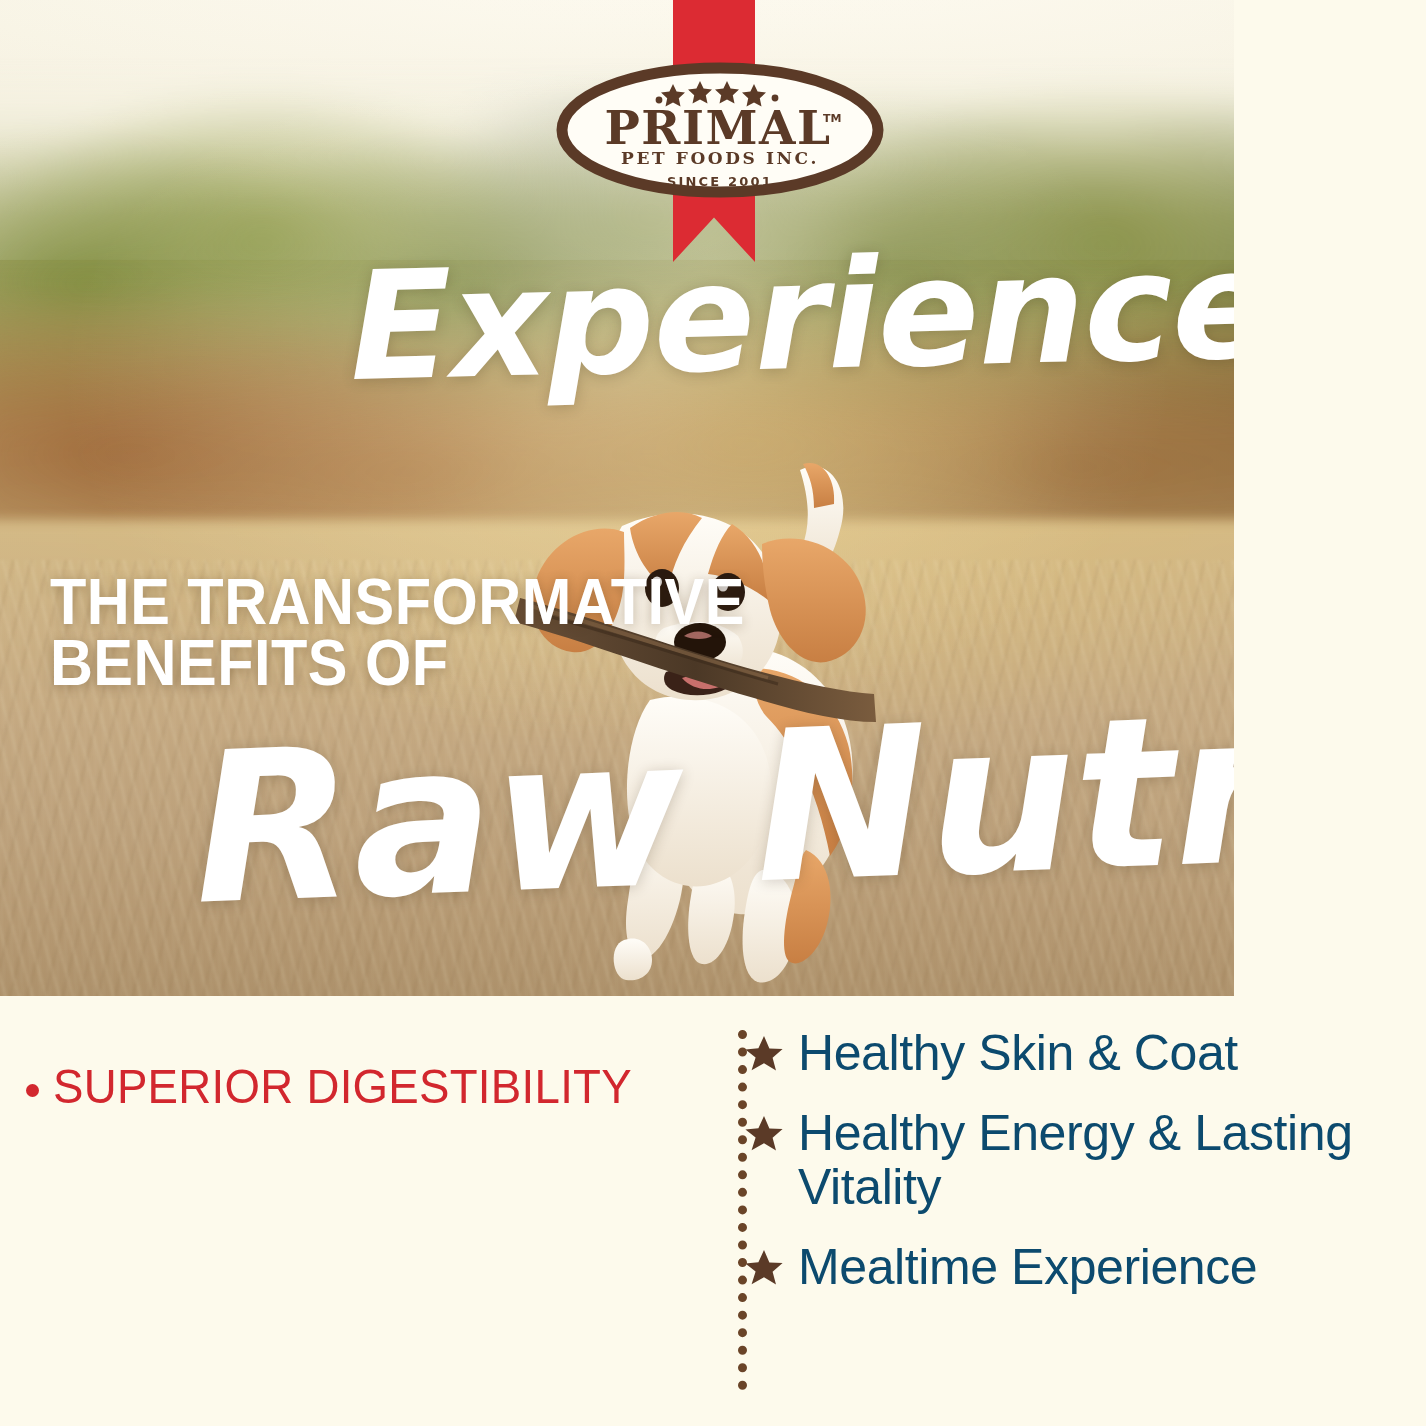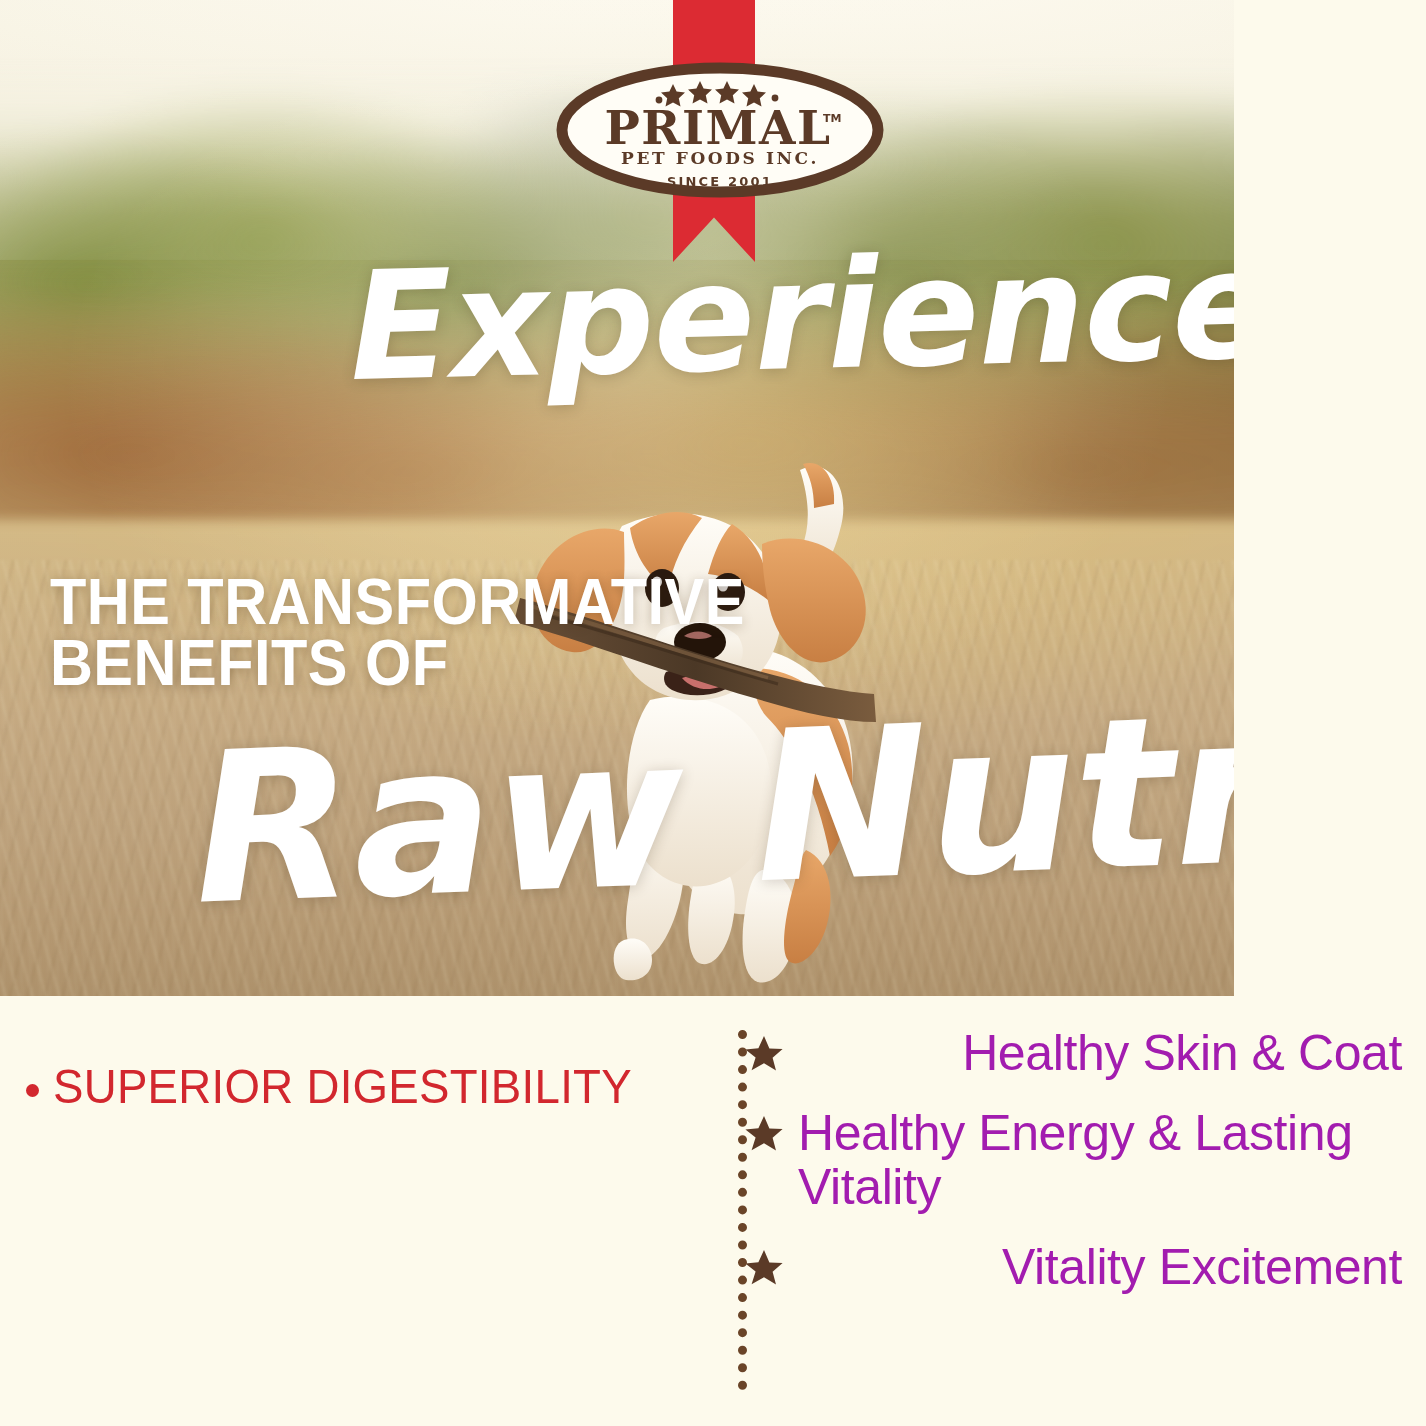--- a/index.html
+++ b/index.html
@@ -140,23 +140,22 @@
     color:#D2272E;font-weight:400;font-size:48px;line-height:1.06;
     letter-spacing:.3px;margin-bottom:34px;
   }
   .red-item .txt{transform:scaleX(.95);transform-origin:left top;}
   .dot{
     width:13px;height:13px;border-radius:50%;background:#D2272E;
     margin:22px 14px 0 0;flex:0 0 auto;
   }
   .star-item{
     display:flex;align-items:flex-start;
-    color:#a21caf;font-size:50px;line-height:1.08;font-weight:400;
+    color:#0c4a6e;font-size:50px;line-height:1.08;font-weight:400;
     margin-bottom:26px;
-    justify-content:space-between;
   }
   .star-ico{flex:0 0 auto;margin:8px 14px 0 0;}
   .star-ico svg{display:block;}
   .star-item .txt{letter-spacing:-.4px;}
 </style>
 </head>
 <body>
 
 <div class="poster">
 
@@ -287,19 +286,19 @@
             </svg>
         </span>
         <span class="txt">Healthy Energy &amp; Lasting Vitality</span>
       </div>
       <div class="star-item">
         <span class="star-ico">
           <svg width="40" height="40" viewBox="0 0 40 40">
               <path d="M20 2 L25.4 14.6 L38.6 15.1 L28.6 23.8 L32 36.6 L20 29.2 L7.6 36.2 L11.6 23.6 L1.4 15.4 L14.4 14.2 Z" fill="#5B3A27"></path>
             </svg>
         </span>
-        <span class="txt">Vitality Excitement</span>
+        <span class="txt">Mealtime Experience</span>
       </div>
     </div>
   </div>
 
   <div class="divider"></div>
 </div>
 
 </body></html>

